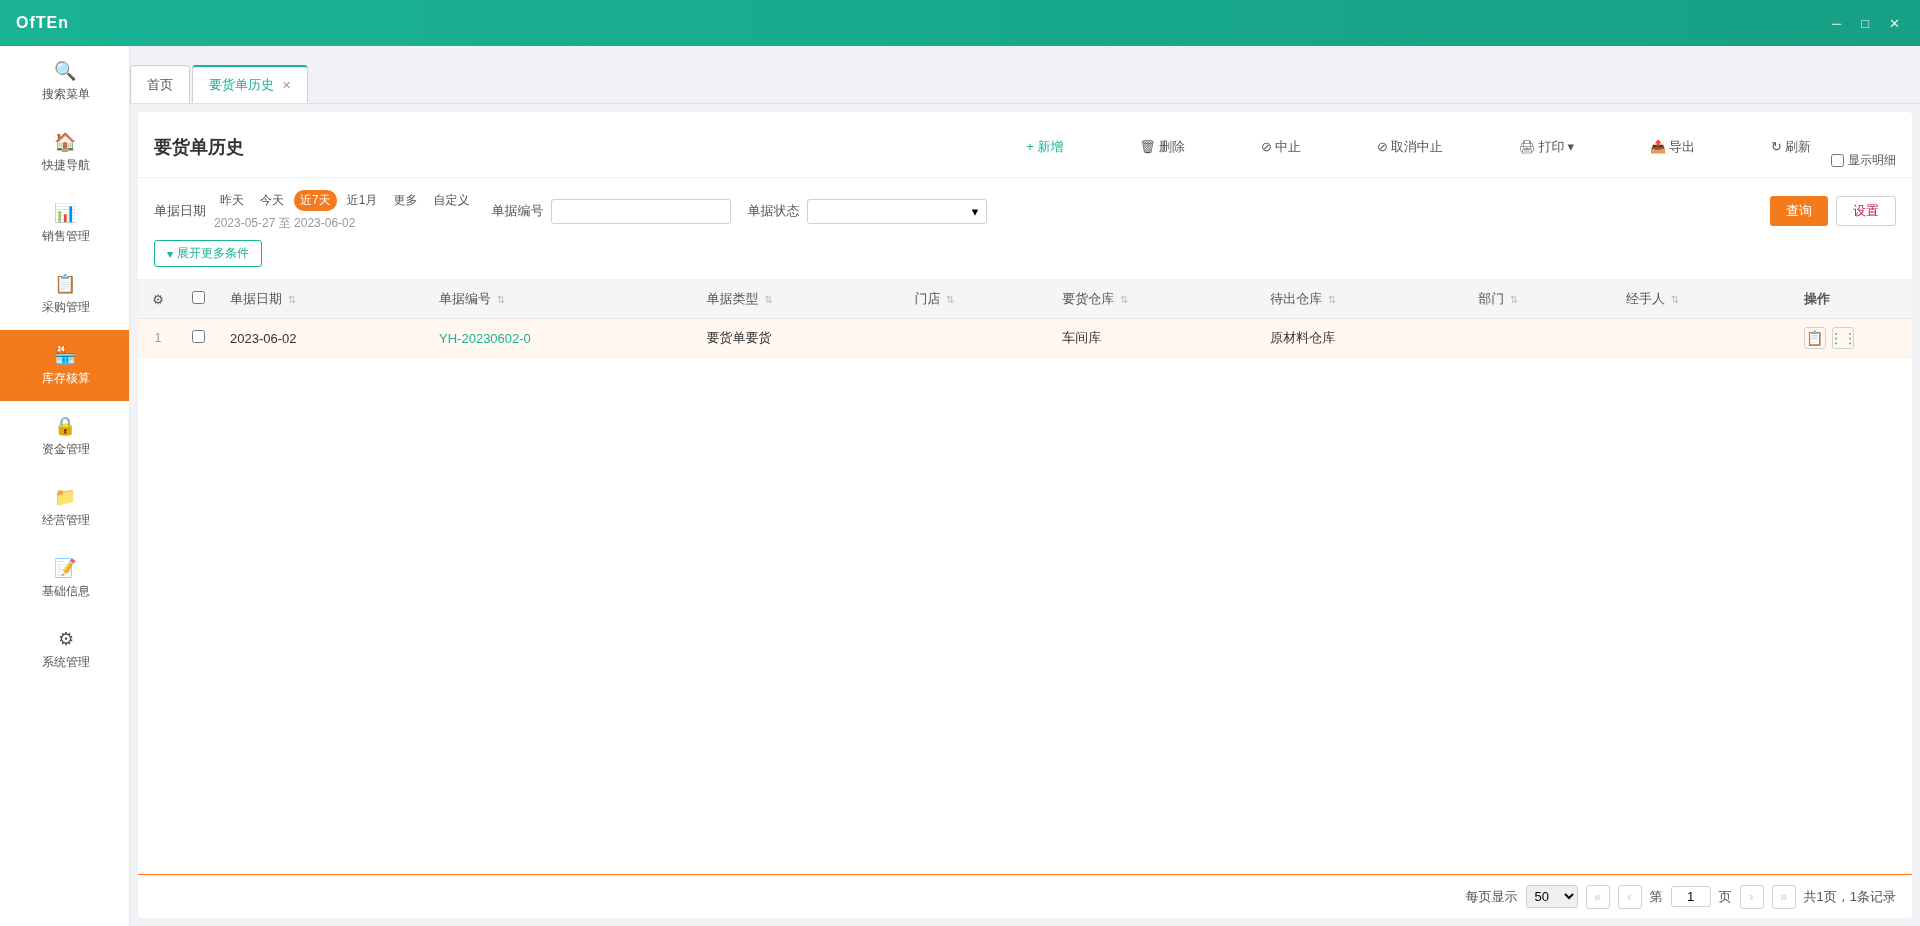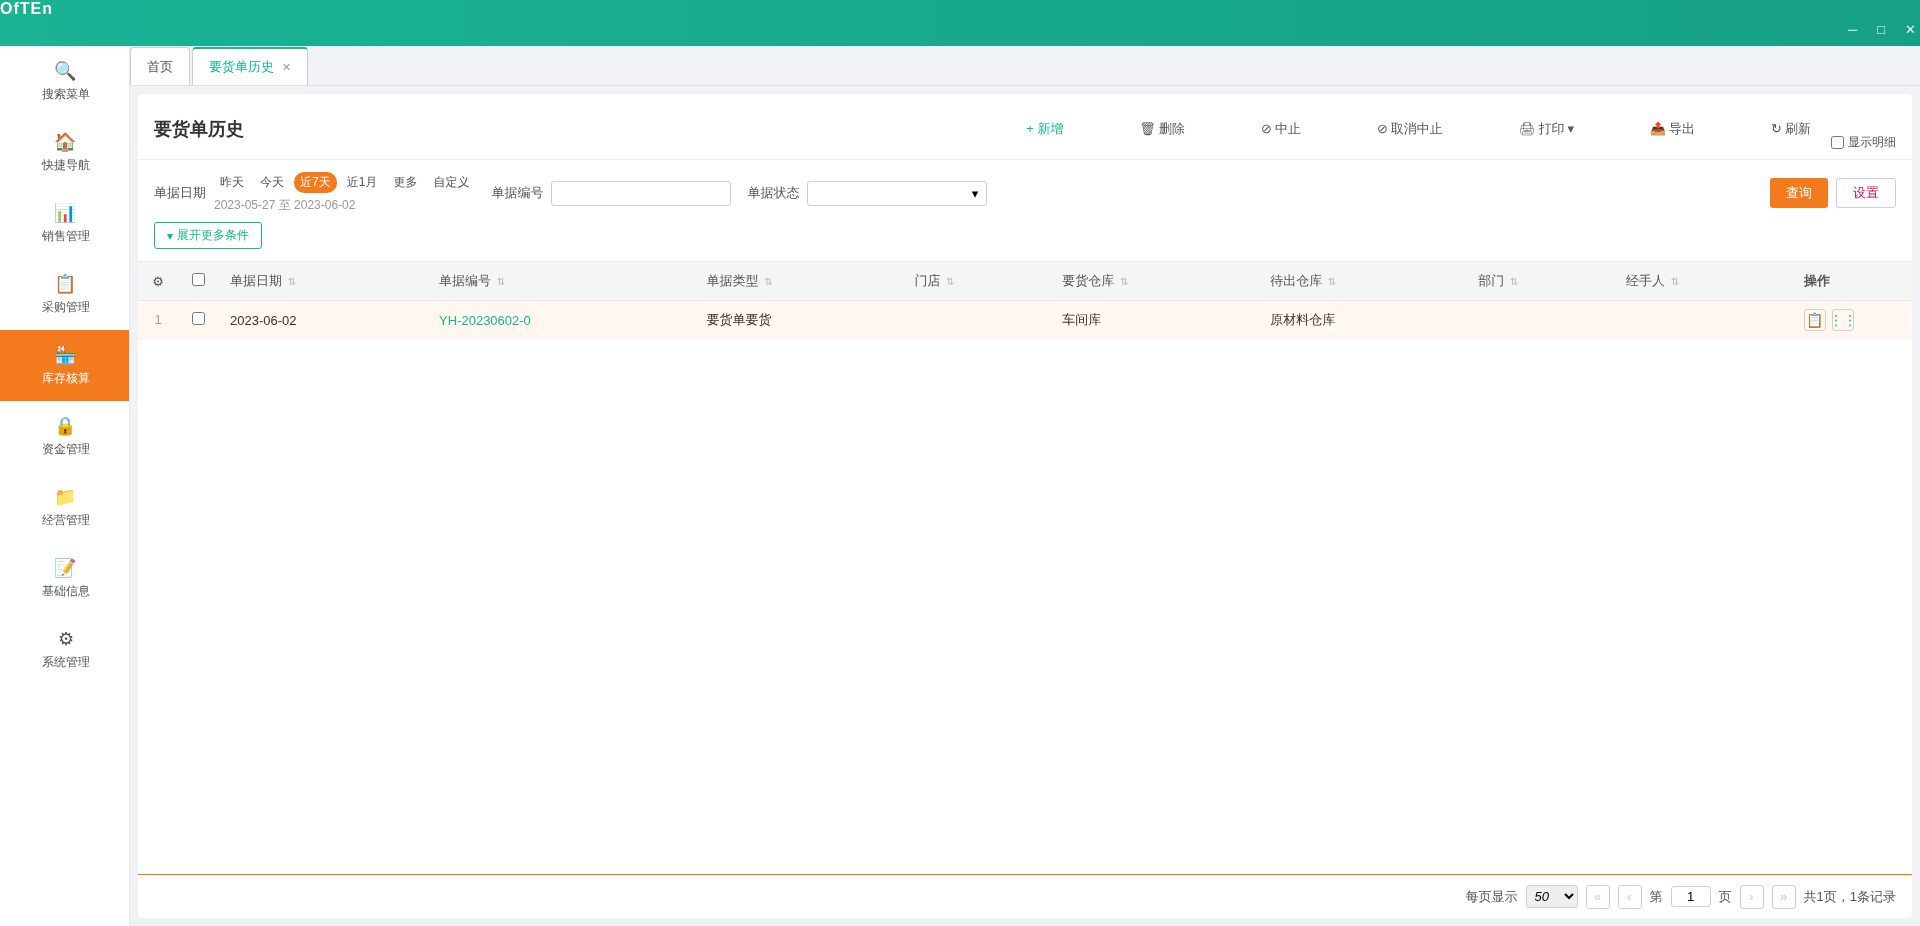--- a/index.html
+++ b/index.html
@@ -1,33 +1,33 @@
 <!DOCTYPE html>
 <html><head>
   <meta charset="utf-8">
   <style>
     * { box-sizing: border-box; margin: 0; padding: 0; }
     body { font-family: 'Microsoft YaHei', Arial, sans-serif; font-size: 13px; background: #f0f2f5; overflow: hidden; }
 
     
     .app-container { display: flex; flex-direction: column; height: 926px; width: 1920px; }
-    .top-bar { height: 46px; background: linear-gradient(90deg, #1ab394, #16a085); display: flex; align-items: flex-end; padding: 0 0; color: white; flex-shrink: 0; flex-direction: column; }
+    .top-bar { height: 46px; background: linear-gradient(90deg, #1ab394, #16a085); display: flex; align-items: center; padding: 0 16px; color: white; flex-shrink: 0; }
     .main-area { display: flex; flex: 1; overflow: hidden; }
 
     
     .sidebar { width: 130px; background: #fff; border-right: 1px solid #e8e8e8; display: flex; flex-direction: column; flex-shrink: 0; }
     .sidebar-item { display: flex; flex-direction: column; align-items: center; justify-content: center; padding: 14px 8px; cursor: pointer; color: #555; font-size: 12px; gap: 4px; border-left: 3px solid transparent; }
     .sidebar-item.active { background: #f37b1d; color: white; border-left-color: #f37b1d; }
     .sidebar-item .icon { font-size: 18px; }
 
     
     .content-area { flex: 1; display: flex; flex-direction: column; background: #f0f2f5; overflow: hidden; }
 
     
-    .tab-bar { height: 40px; background: #f0f2f5; display: flex; align-items: flex-end; padding-left: 0; border-bottom: 1px solid #e0e0e0; flex-shrink: 0; }
+    .tab-bar { height: 58px; background: #f0f2f5; display: flex; align-items: flex-end; padding-left: 0; border-bottom: 1px solid #e0e0e0; flex-shrink: 0; }
     .tab { height: 38px; padding: 0 16px; display: flex; align-items: center; background: #e8e8e8; border: 1px solid #d0d0d0; border-bottom: none; margin-right: 2px; cursor: pointer; font-size: 13px; color: #555; border-radius: 4px 4px 0 0; gap: 8px; }
     .tab.home { background: #fff; }
     .tab.active { background: #fff; color: #1ab394; font-weight: 500; border-top: 2px solid #1ab394; }
     .tab .close-btn { font-size: 11px; color: #999; cursor: pointer; }
 
     
     .page-content { flex: 1; background: white; margin: 8px; border-radius: 4px; display: flex; flex-direction: column; overflow: hidden; }
 
     
     .page-header { padding: 12px 16px 0; display: flex; align-items: center; justify-content: space-between; border-bottom: 1px solid #f0f0f0; padding-bottom: 8px; }
@@ -69,21 +69,21 @@
     .row-num { color: #999; font-size: 12px; text-align: center; }
     .action-icons { display: flex; gap: 6px; }
     .action-icon { width: 22px; height: 22px; display: flex; align-items: center; justify-content: center; cursor: pointer; color: #1ab394; font-size: 14px; border: 1px solid #d0d0d0; border-radius: 3px; }
     .settings-col { width: 40px; text-align: center; }
     .checkbox-col { width: 40px; text-align: center; }
     .ops-col { width: 120px; font-weight: bold; }
 
     
     .footer-summary { padding: 8px 16px; background: #fffaf5; border-top: 1px solid #f0f0f0; font-size: 13px; color: #555; flex-shrink: 0; }
     .pagination { height: 44px; display: flex; align-items: center; justify-content: flex-end; padding: 0 16px; border-top: 1px solid #f97316; gap: 8px; font-size: 13px; color: #555; flex-shrink: 0; }
-    .pagination select { border: 1px solid #d0d0d0; border-radius: 3px; padding: 2px 4px; font-size: 13px; font-style: italic; }
+    .pagination select { border: 1px solid #d0d0d0; border-radius: 3px; padding: 2px 4px; font-size: 13px; }
     .pagination input { border: 1px solid #d0d0d0; border-radius: 3px; padding: 2px 6px; width: 40px; text-align: center; font-size: 13px; }
     .page-btn { width: 24px; height: 24px; display: flex; align-items: center; justify-content: center; border: 1px solid #d0d0d0; border-radius: 3px; cursor: pointer; color: #555; }
     .page-btn.disabled { color: #ccc; cursor: default; }
 
     
     .top-logo { font-size: 14px; font-weight: bold; color: white; margin-right: auto; }
     .top-right { display: flex; align-items: center; gap: 12px; color: white; font-size: 13px; }
     .top-icon-btn { cursor: pointer; padding: 4px; opacity: 0.9; }
     .brand-text { font-size: 16px; font-weight: bold; color: white; letter-spacing: 1px; }
   </style>

